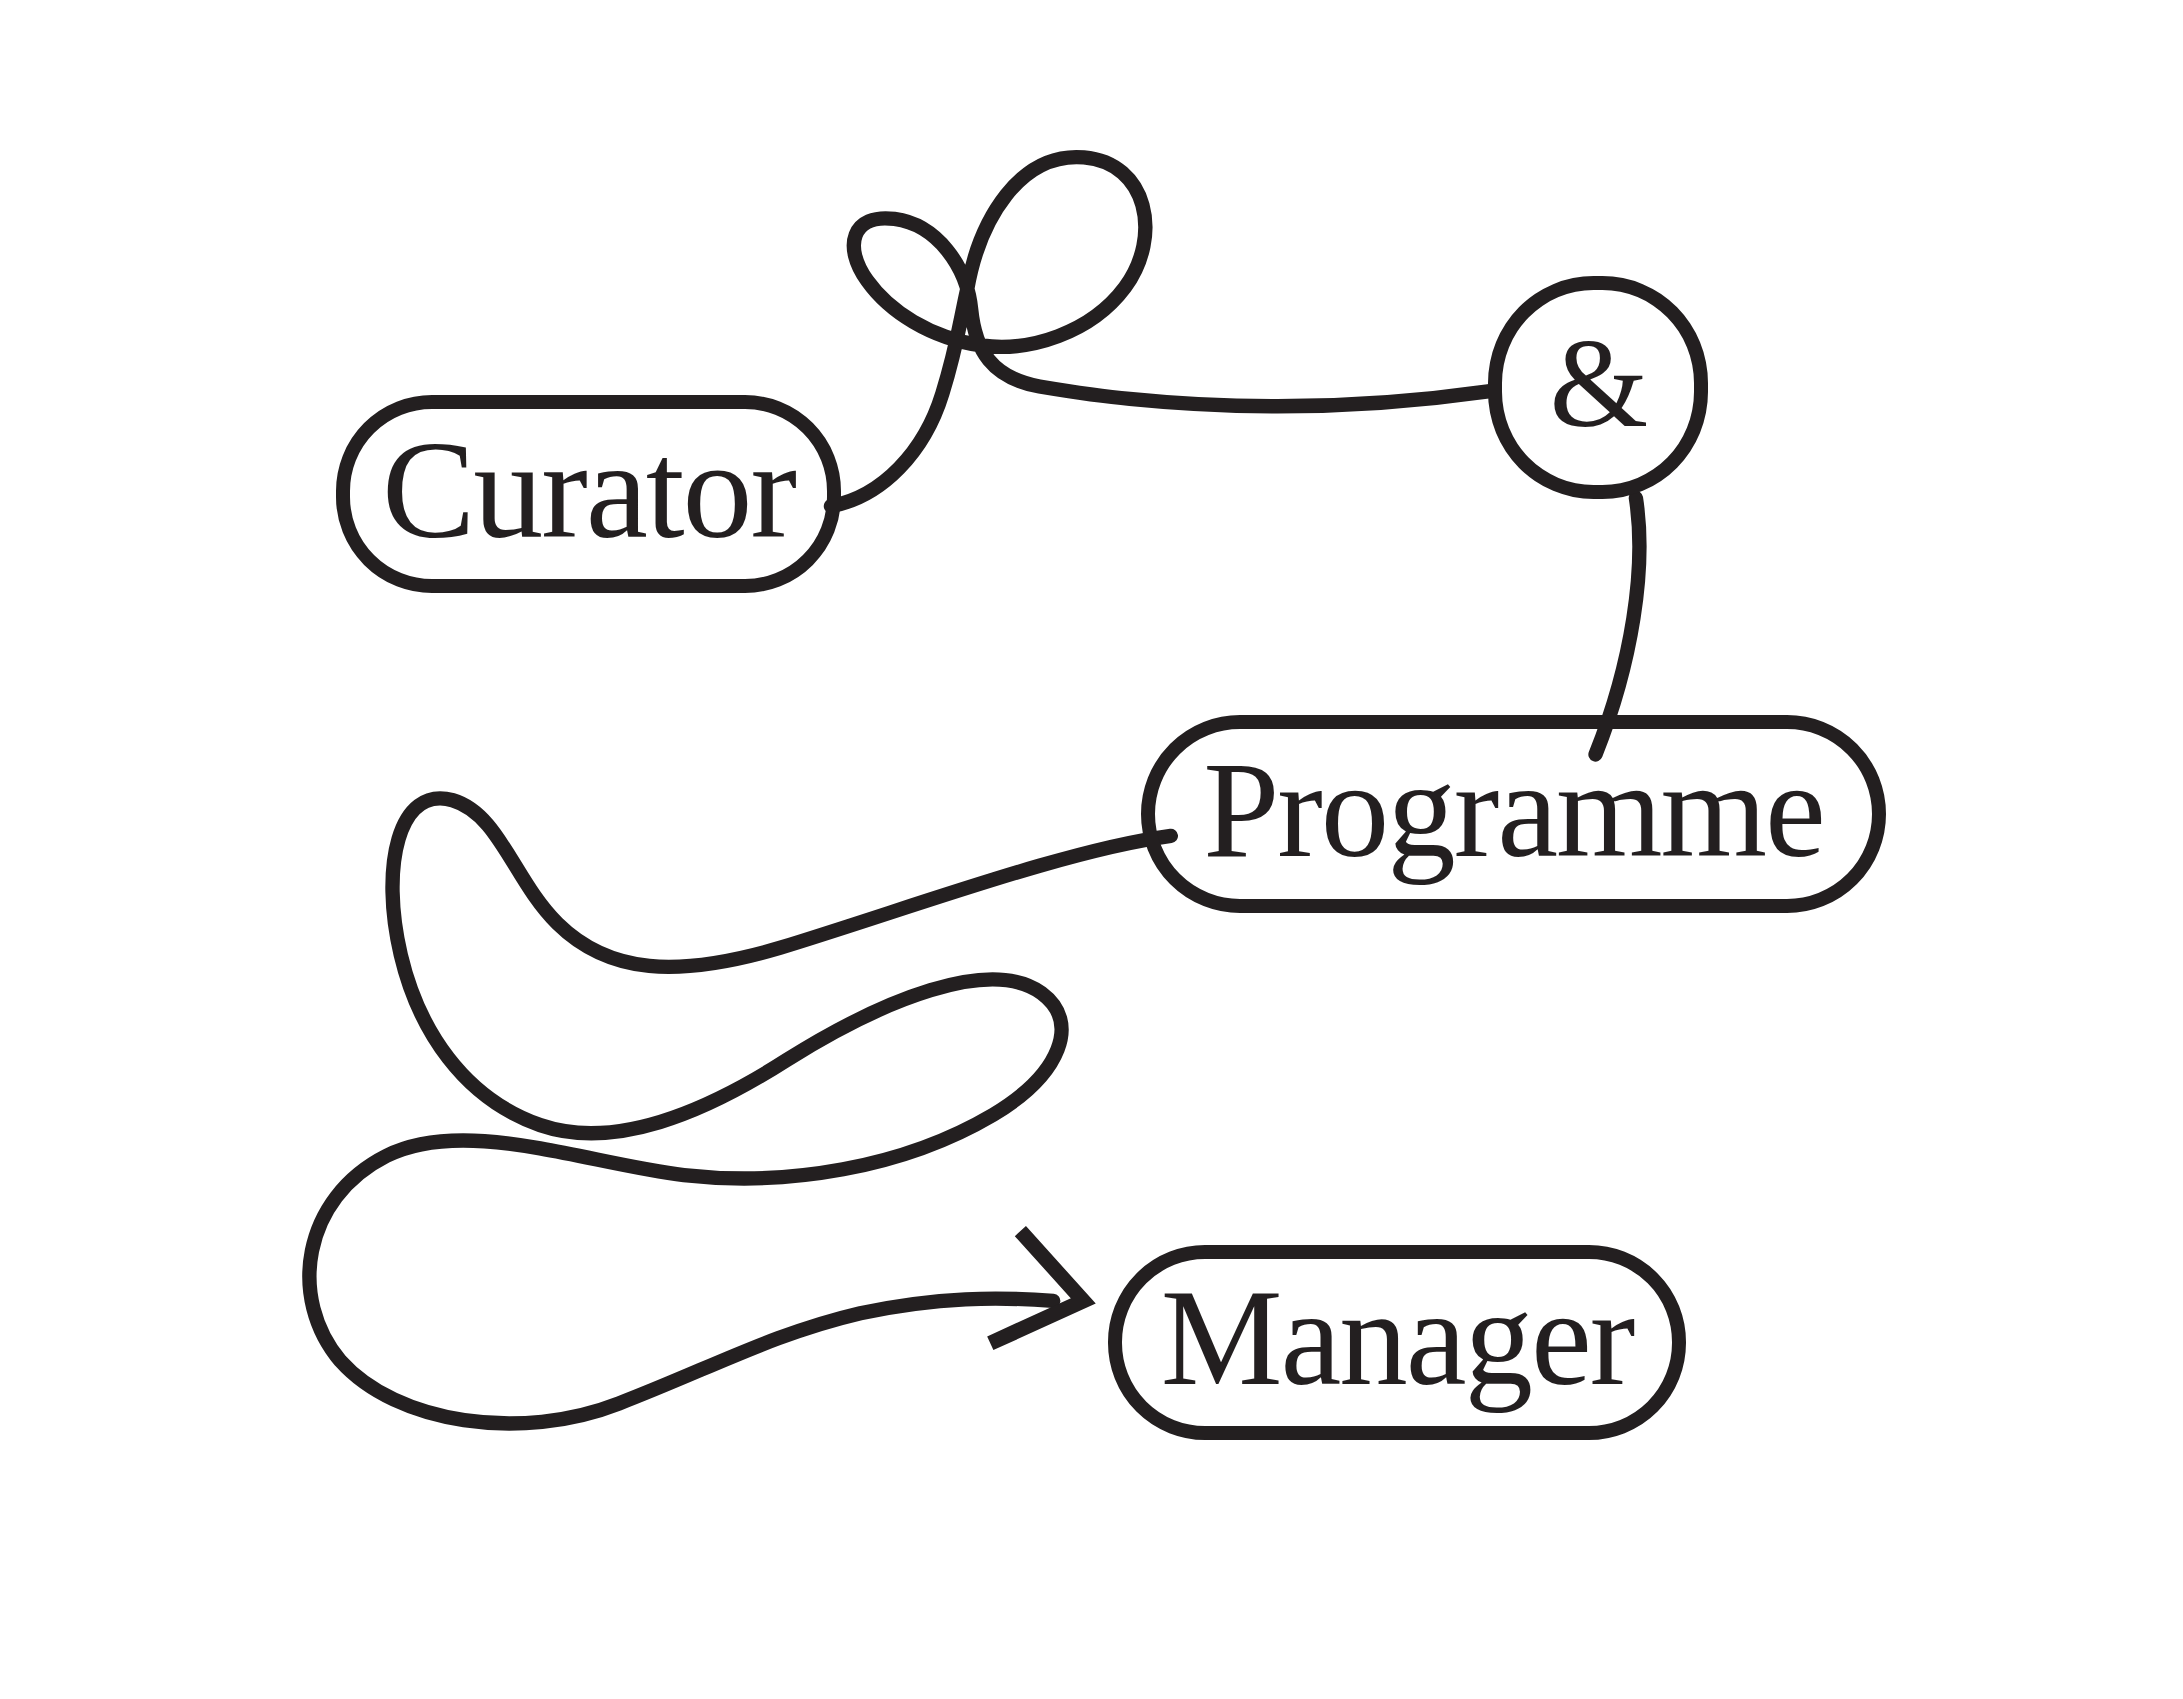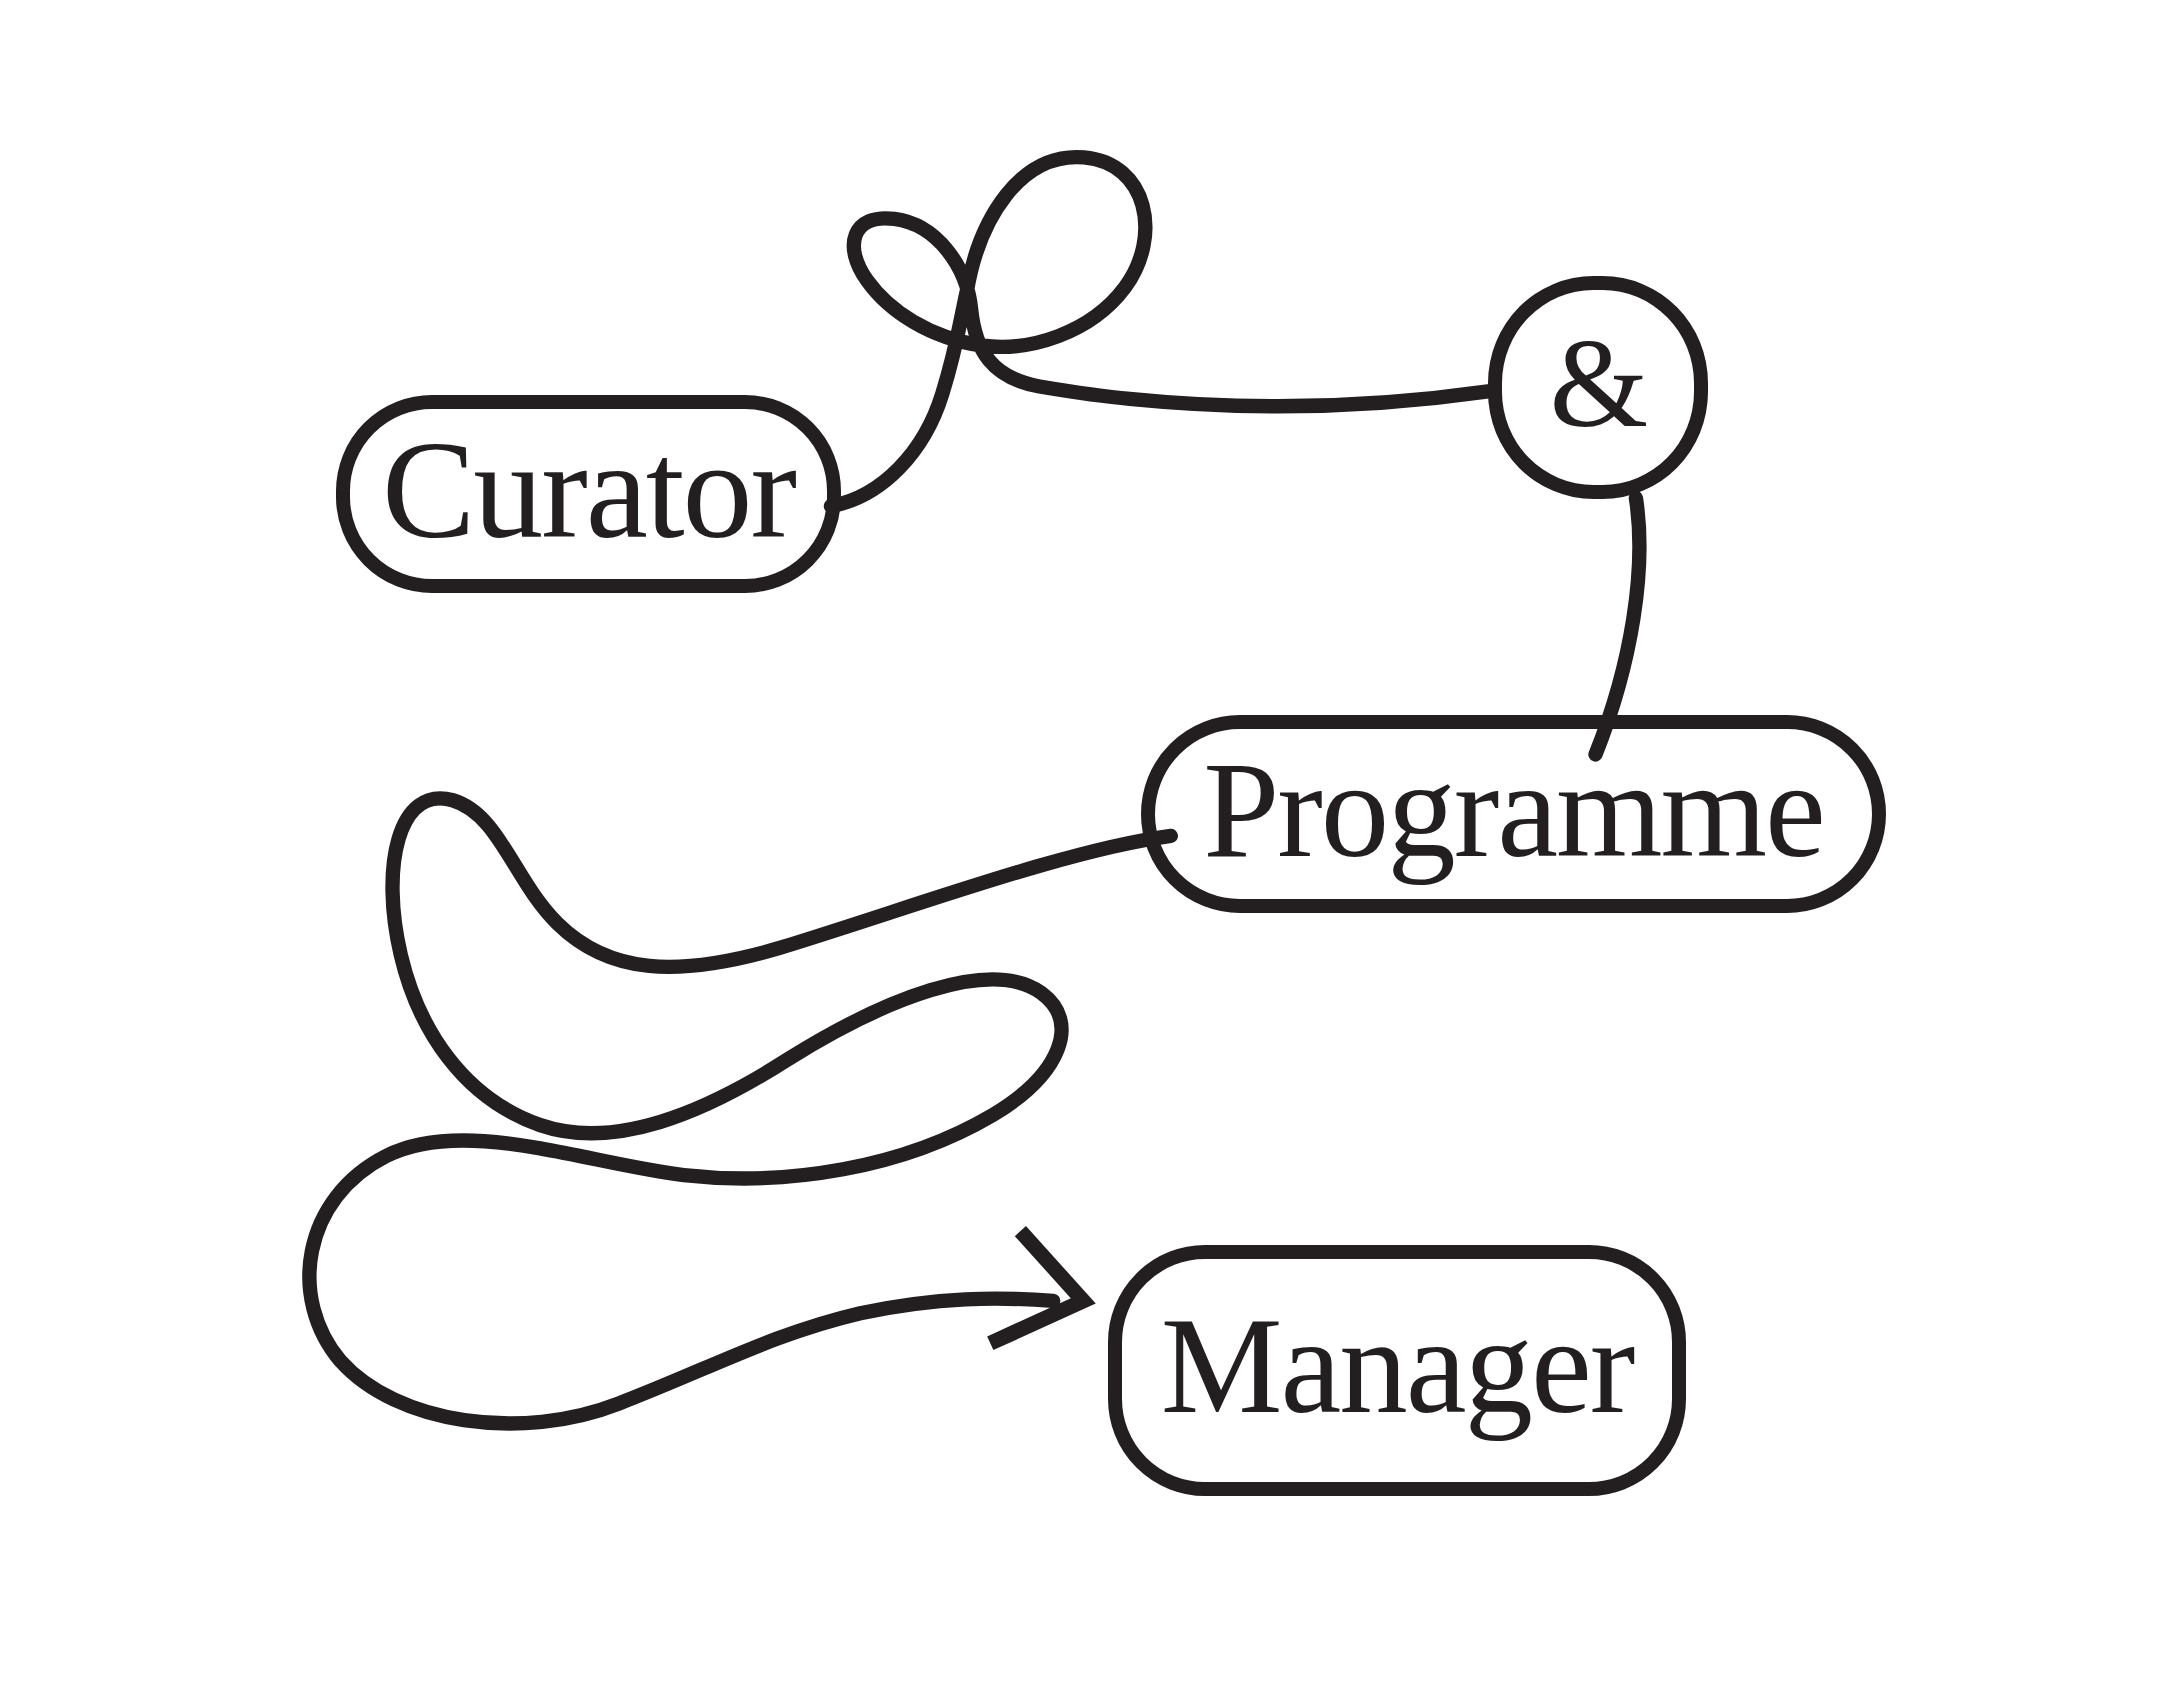--- a/index.html
+++ b/index.html
@@ -47,21 +47,21 @@
     left:1488px;top:276px;width:220px;height:223px;
     border-radius:48%;
     font-size:127px;
   }
   .node-programme{
     left:1141px;top:715px;width:745px;height:198px;
     border-radius:99px;
     font-size:137px;
   }
   .node-manager{
-    left:1108px;top:1245px;width:578px;height:251px;
+    left:1108px;top:1245px;width:578px;height:195px;
     border-radius:97px;
     font-size:137px;
   }
 </style>
 </head>
 <body>
 
 <div class="canvas">
 
   <svg class="wires" viewBox="0 0 3192 2484" xmlns="http://www.w3.org/2000/svg" fill="none" stroke="#231f20" stroke-width="21">

